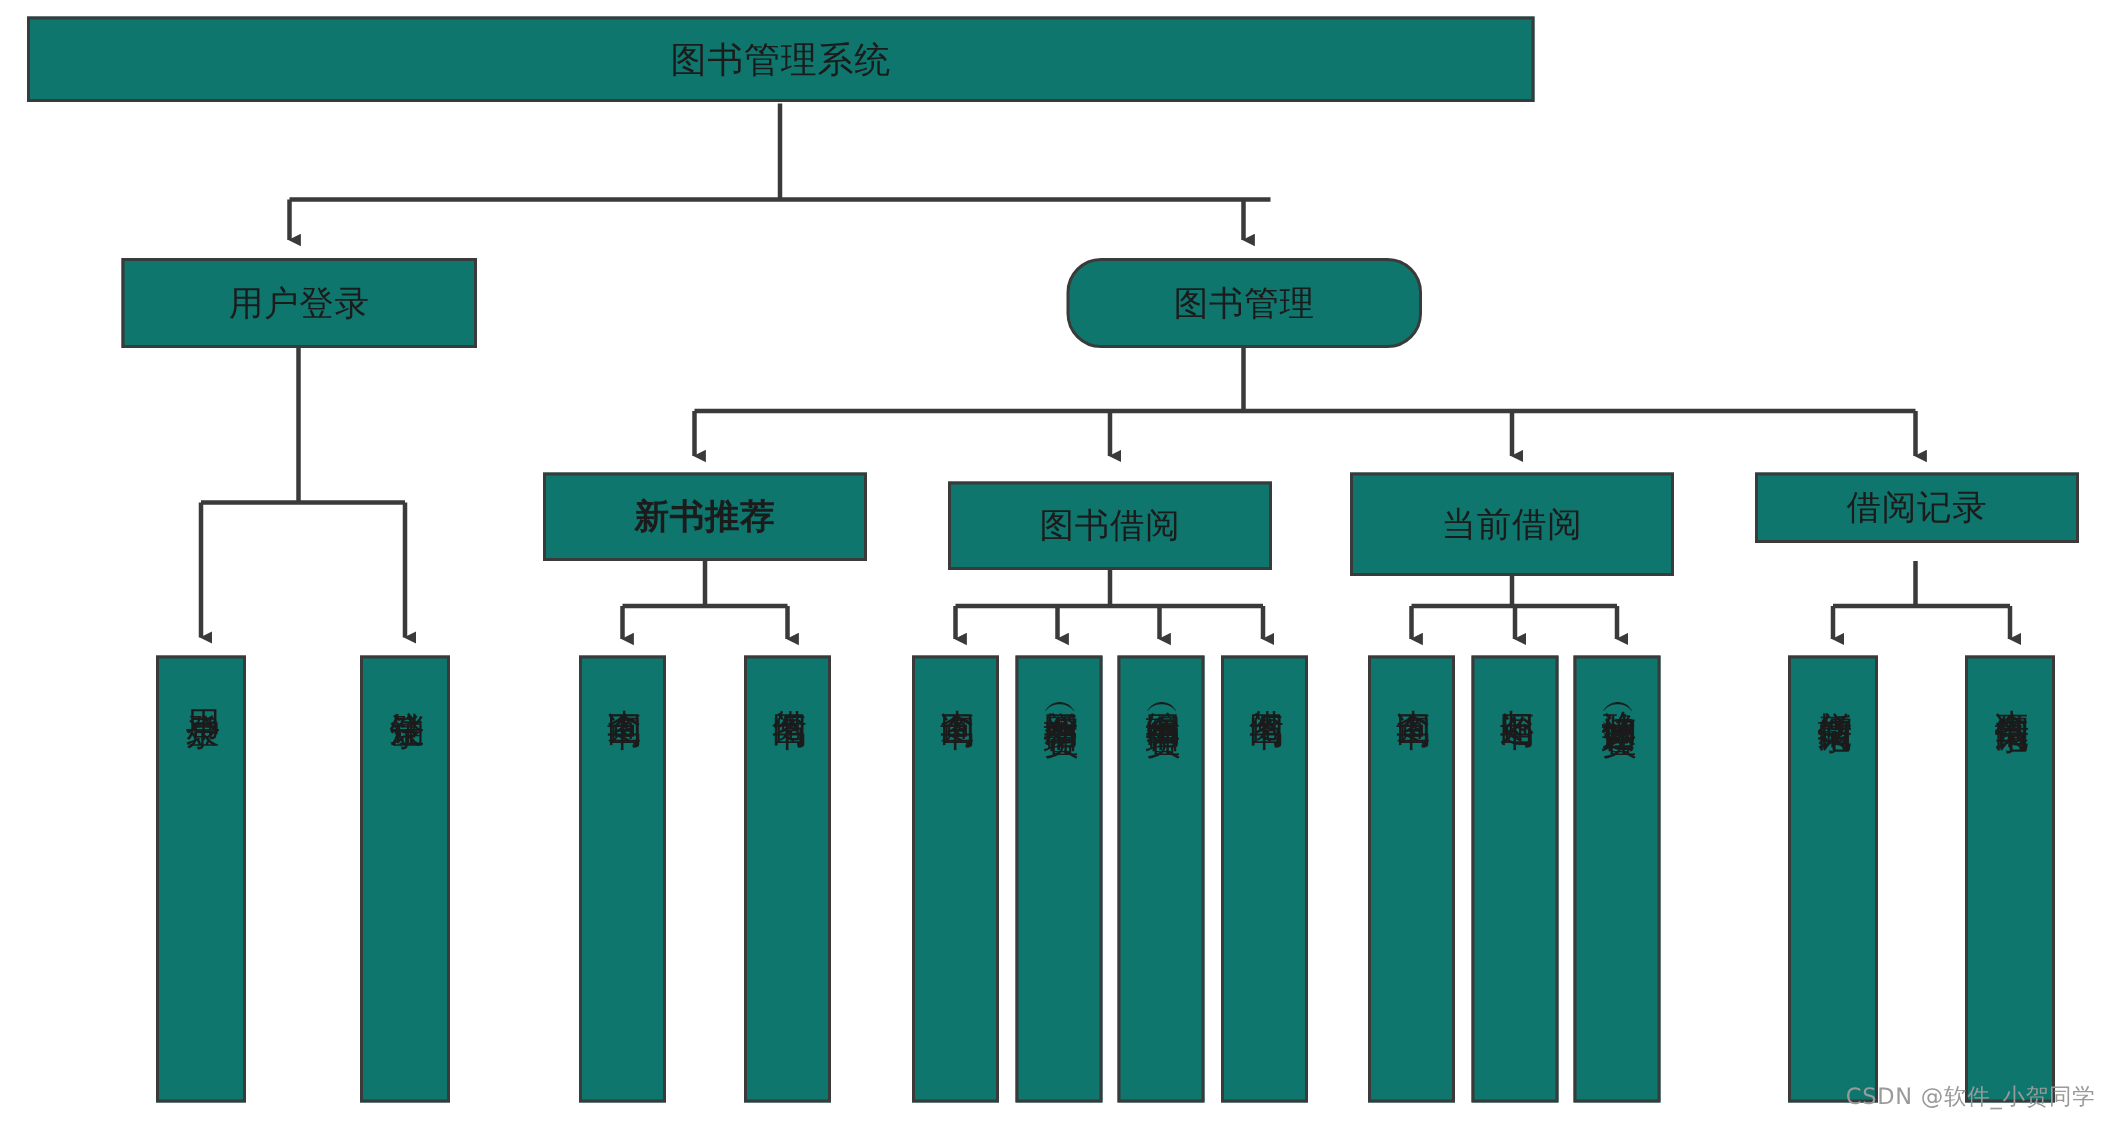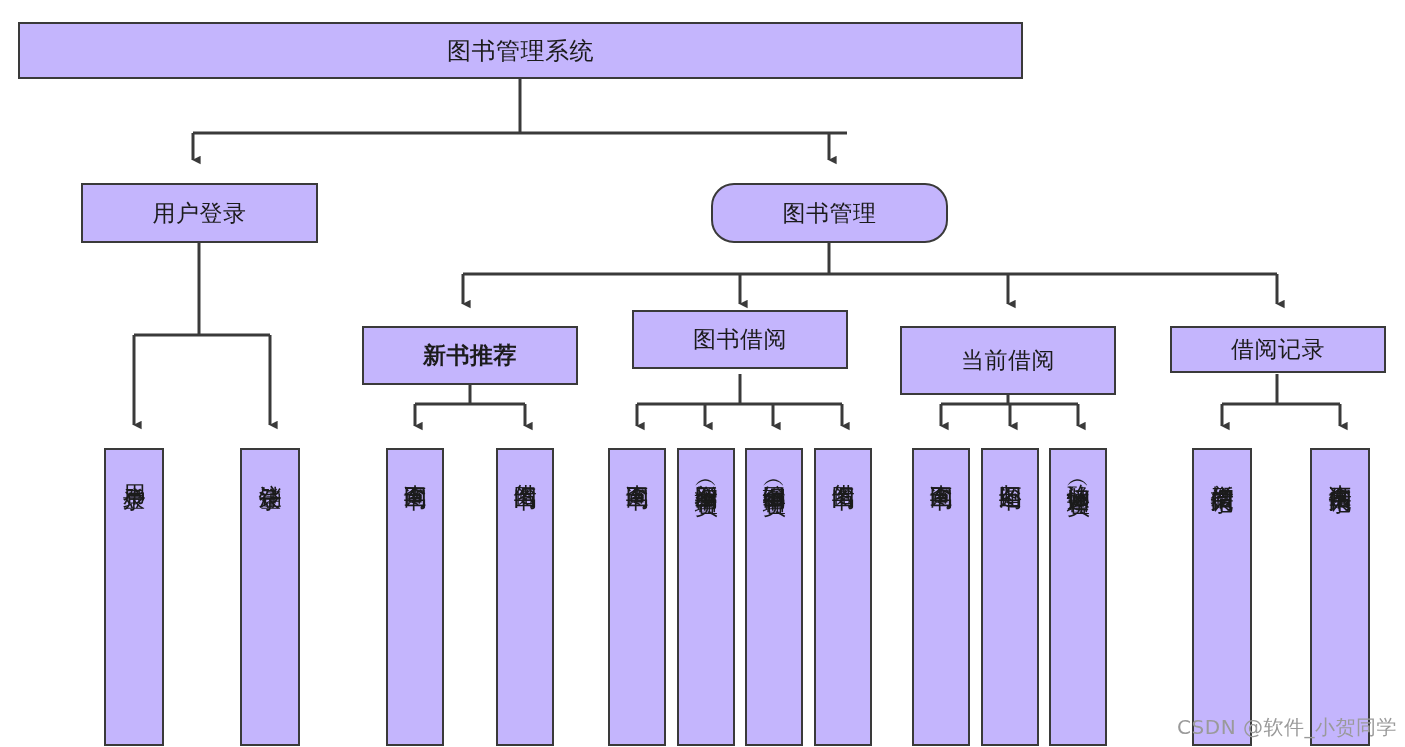--- a/index.html
+++ b/index.html
@@ -22,27 +22,26 @@
     position: absolute;
     left: 0;
     top: 0;
     width: 1405px;
     height: 747px;
     pointer-events: none;
   }
   .node {
     position: absolute;
     box-sizing: border-box;
-    background: #c4b5fd;
+    background: #0f766e;
     border: 2px solid #3a3a3a;
     display: flex;
     align-items: center;
     justify-content: center;
     color: #1b1b1b;
-    margin-top: 11px;
   }
   .node-h {
     font-size: 23px;
     letter-spacing: 0.5px;
     white-space: nowrap;
   }
   .node-root {
     font-size: 24px;
   }
   .leaf-label {
@@ -55,21 +54,21 @@
   }
   .leaf {
     align-items: flex-start;
     justify-content: center;
     padding-top: 16px;
   }
   #watermark {
     position: absolute;
     right: 8px;
     bottom: 6px;
-    font-size: 20px;
+    font-size: 15px;
     color: #9a9a9a;
     letter-spacing: 0.5px;
     white-space: nowrap;
   }
 </style>
 </head>
 <body>
 
 <div id="diagram-root">
 
@@ -124,21 +123,21 @@
   </svg>
 
   <div class="node node-h node-root" style="left:18px; top:11px; width:1005px; height:57px;">图书管理系统</div>
 
   <div class="node node-h" style="left:81px; top:172px; width:237px; height:60px;">用户登录</div>
 
   <div class="node node-h" style="left:711px; top:172px; width:237px; height:60px;border-radius:23px;">图书管理</div>
 
   <div class="node node-h" style="left:362px; top:315px; width:216px; height:59px;font-weight:bold;">新书推荐</div>
 
-  <div class="node node-h" style="left:632px; top:299px; width:216px; height:59px;">图书借阅</div>
+  <div class="node node-h" style="left:632px; top:321px; width:216px; height:59px;">图书借阅</div>
 
   <div class="node node-h" style="left:900px; top:315px; width:216px; height:69px;">当前借阅</div>
 
   <div class="node node-h" style="left:1170px; top:315px; width:216px; height:47px;">借阅记录</div>
 
   <div class="node leaf" style="left:104px; top:437px; width:60px; height:298px;">
     <span class="leaf-label">用户登录</span>
   </div>
   <div class="node leaf" style="left:240px; top:437px; width:60px; height:298px;">
     <span class="leaf-label">注销登录</span>

